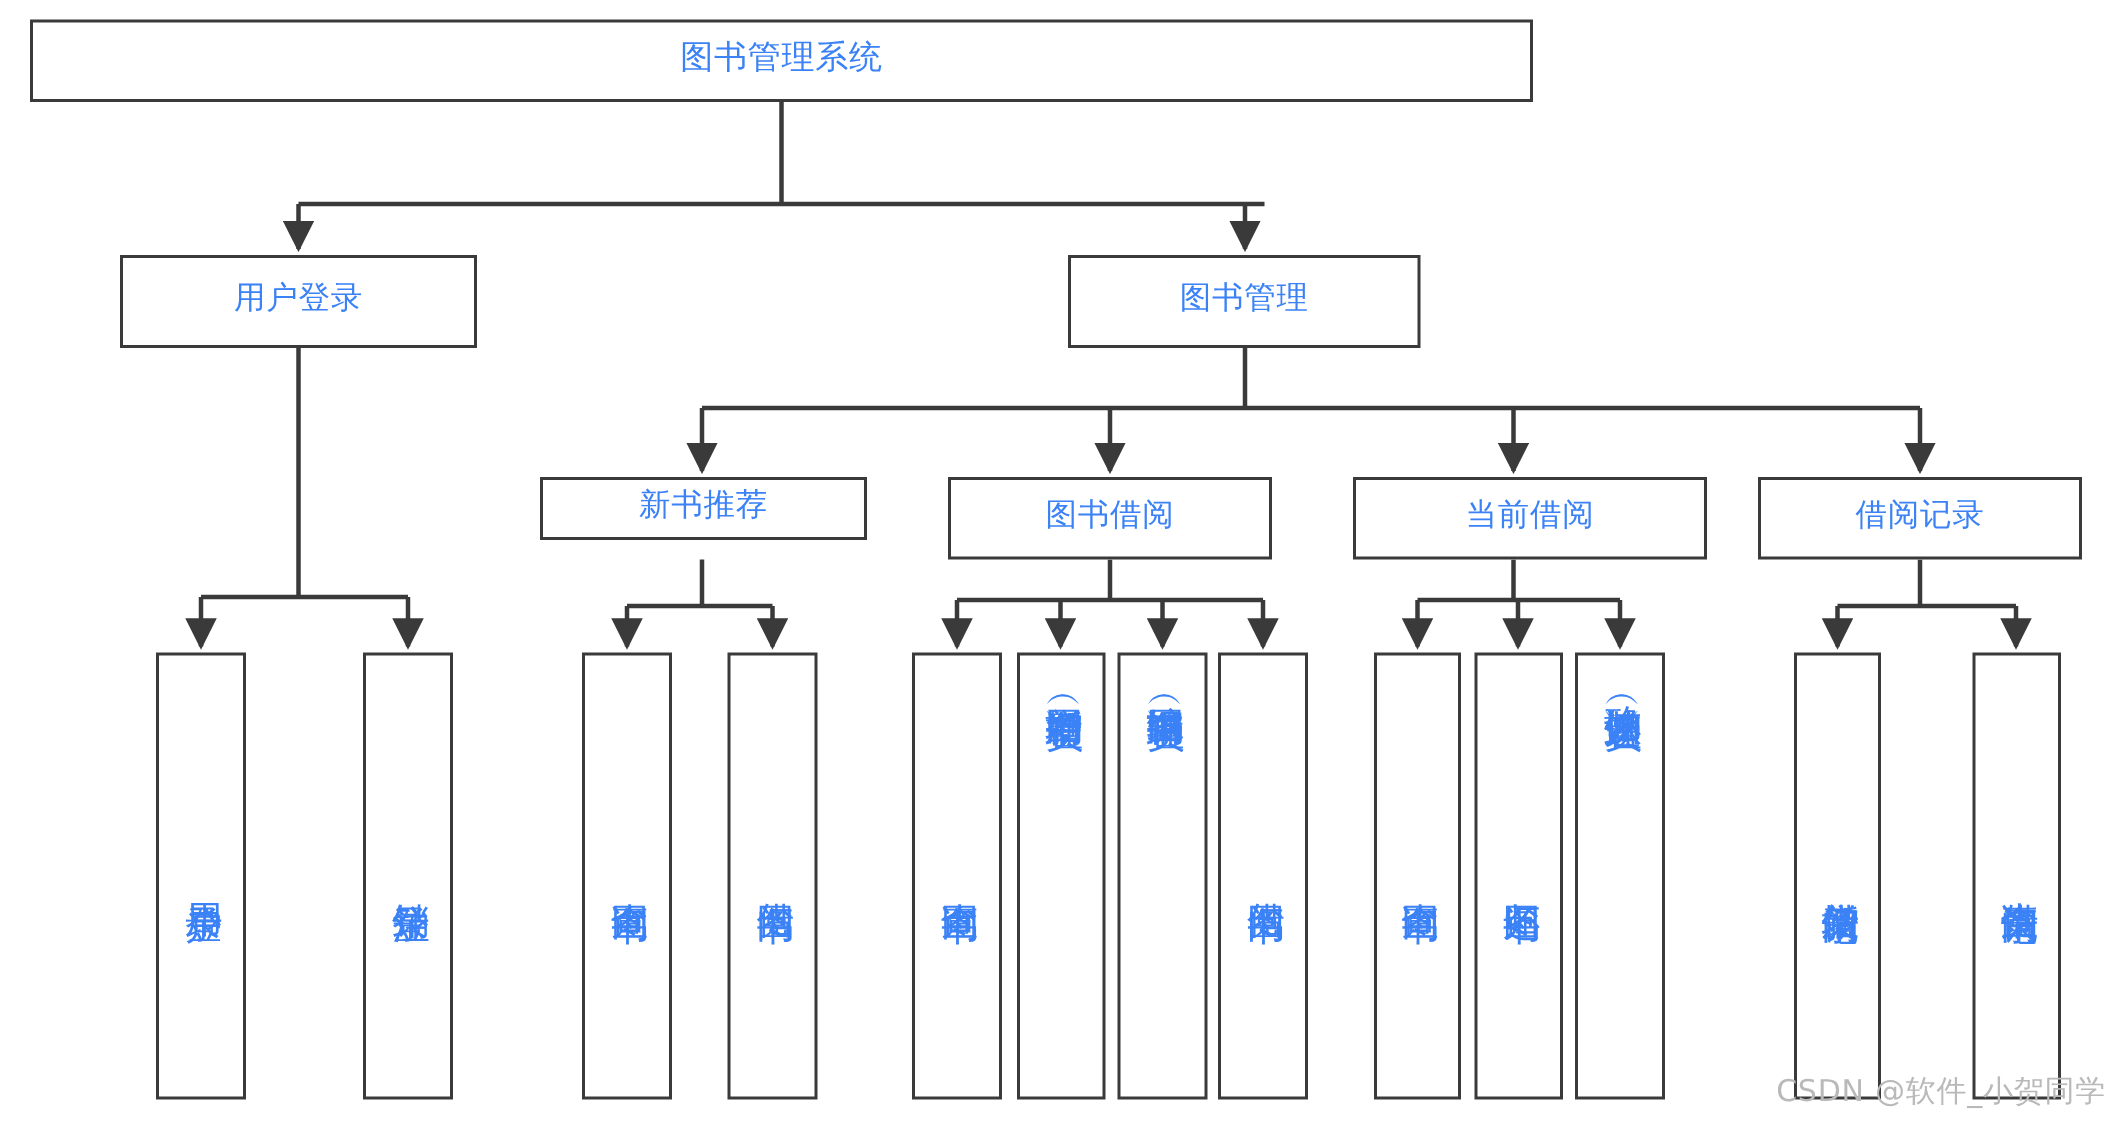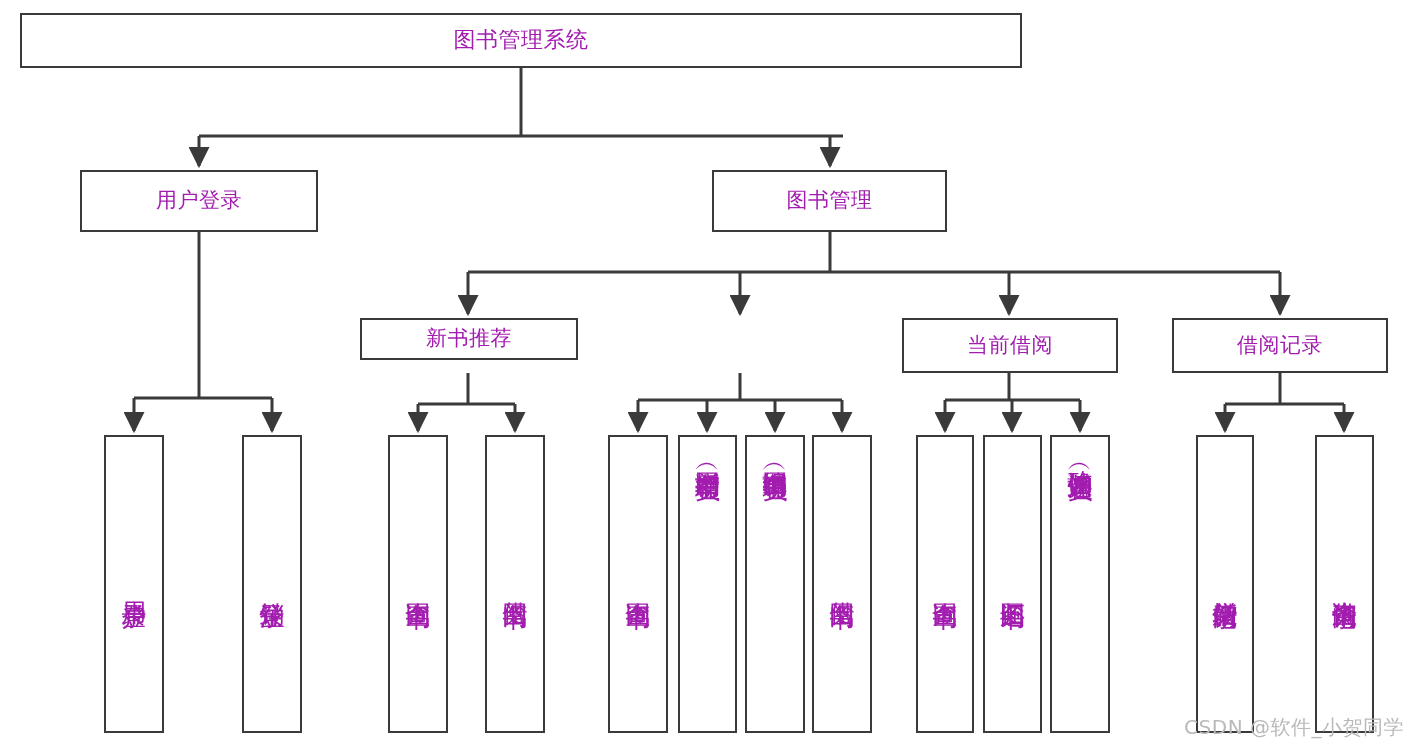--- a/index.html
+++ b/index.html
@@ -27,21 +27,22 @@
     pointer-events: none;
   }
   .node {
     position: absolute;
     box-sizing: border-box;
     border: 2.5px solid #3a3a3a;
     background: #ffffff;
     display: flex;
     align-items: center;
     justify-content: center;
-    color: #a21caf;
+    color: #3b82f6;
+    font-family: Liberation Mono, monospace;
   }
   .node .label {
     display: block;
     line-height: 1.12;
     letter-spacing: 0.5px;
     white-space: nowrap;
   }
   .node.h .label {
     font-size: 21px;
   }
@@ -137,21 +138,24 @@
   <div class="node h" style="left: 80px; top: 170px; width: 238px; height: 62px;">
     <span class="label">用户登录</span>
   </div>
   <div class="node h" style="left: 712px; top: 170px; width: 235px; height: 62px; align-items: center;">
     <span class="label">图书管理</span>
   </div>
 
   <div class="node h" style="left: 360px; top: 318px; width: 218px; height: 42px;">
     <span class="label">新书推荐</span>
   </div>
-  <div class="node h" style="left: 902px; top: 318px; width: 216px; height: 55px;">
+  <div class="node h" style="left: 632px; top: 318px; width: 216px; height: 55px;">
+    <span class="label">图书借阅</span>
+  </div>
+  <div class="node h" style="left: 902px; top: 318px; width: 236px; height: 55px;">
     <span class="label">当前借阅</span>
   </div>
   <div class="node h" style="left: 1172px; top: 318px; width: 216px; height: 55px;">
     <span class="label">借阅记录</span>
   </div>
 
   <div class="node leaf mid" style="left: 104px; top: 435px; width: 60px; height: 298px;">
     <span class="label">用户登录</span>
   </div>
   <div class="node leaf mid" style="left: 242px; top: 435px; width: 60px; height: 298px;">

